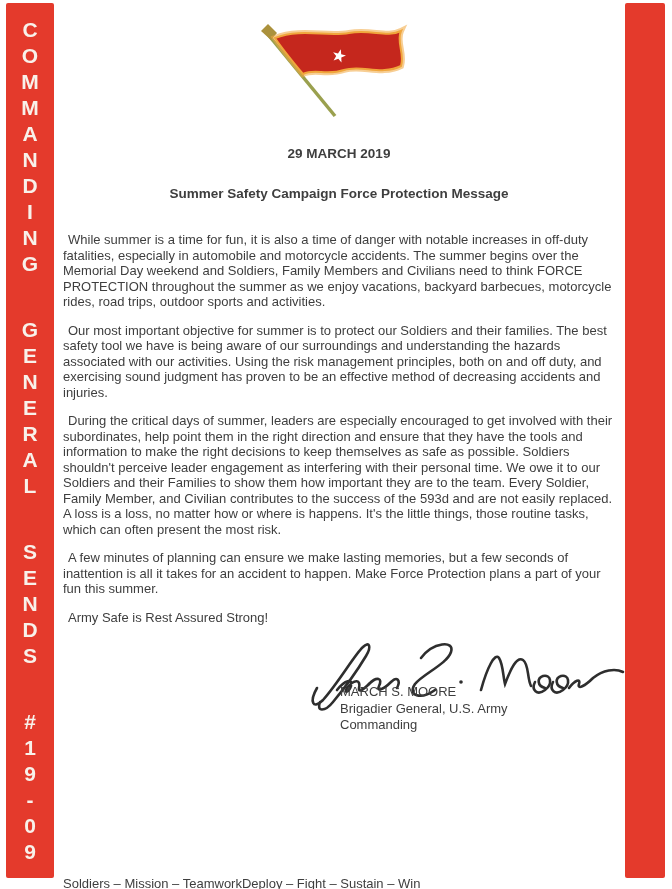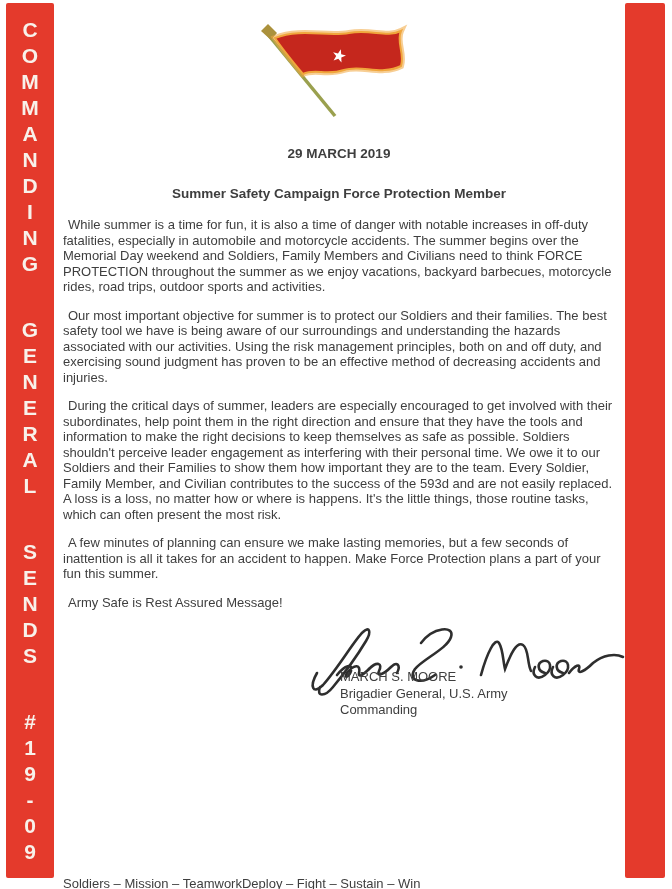--- a/index.html
+++ b/index.html
@@ -22,21 +22,21 @@
     padding:16px 0;box-sizing:border-box;}
   .bar-word{display:flex;flex-direction:column;align-items:center;gap:5px;}
   .bar-letter{color:var(--bar-letter);font-weight:bold;font-size:21px;line-height:21px;}
   .bar-right{position:absolute;right:7px;top:3px;width:40px;height:875px;background:var(--bar-red);border-radius:2px;}
 
   
   .content{position:absolute;left:63px;top:0;width:552px;color:var(--text);}
   .flag-wrap{width:160px;margin:24px auto 0 auto;}
   .doc-date{margin-top:23px;text-align:center;font-weight:bold;font-size:13.5px;}
   .doc-title{margin-top:25px;text-align:center;font-weight:bold;font-size:13.5px;}
-  .paras{margin-top:16px;}
+  .paras{margin-top:31px;}
   .para{margin:0 0 13px 0;font-size:13px;line-height:15.5px;text-indent:5px;}
 
   
   .sig-area{position:relative;margin-top:4px;height:110px;}
   .sig-script{position:absolute;left:240px;top:0;}
   .sig-block{position:absolute;left:277px;top:46px;font-size:13px;line-height:16.5px;}
 
   
   .footer{position:absolute;left:63px;top:876px;width:552px;display:flex;justify-content:flex-start;
     box-sizing:border-box;padding-right:62px;font-size:13px;color:var(--text);}
@@ -98,28 +98,28 @@
 
         <path d="M16,14 C 42,4 68,13 90,9 C 112,5 128,14 142,7 C 137,18 146,30 142,42 C 122,52 102,40 85,46 C 67,52 56,44 44,50 C 34,38 24,26 16,14 Z" style="fill:none;stroke:var(--flag-glow);stroke-width:6;opacity:0.55"></path>
 
         <path d="M16,14 C 42,4 68,13 90,9 C 112,5 128,14 142,7 C 137,18 146,30 142,42 C 122,52 102,40 85,46 C 67,52 56,44 44,50 C 34,38 24,26 16,14 Z" style="fill:var(--flag-red);stroke:var(--flag-glow);stroke-width:2"></path>
 
         <polygon points="81.8,25.2 79,29.4 74.1,28.2 77.2,32.1 74.6,36.4 79.3,34.7 82.5,38.5 82.3,33.5 87,31.6 82.2,30.2" style="fill:#ffffff"></polygon>
       </svg>
     </div>
 
     <div class="doc-date">29 MARCH 2019</div>
-    <div class="doc-title">Summer Safety Campaign Force Protection Member</div>
+    <div class="doc-title">Summer Safety Campaign Force Protection Message</div>
 
     <div class="paras" id="paras">
         <p class="para">While summer is a time for fun, it is also a time of danger with notable increases in off-duty fatalities, especially in automobile and motorcycle accidents. The summer begins over the Memorial Day weekend and Soldiers, Family Members and Civilians need to think FORCE PROTECTION throughout the summer as we enjoy vacations, backyard barbecues, motorcycle rides, road trips, outdoor sports and activities.</p>
         <p class="para">Our most important objective for summer is to protect our Soldiers and their families. The best safety tool we have is being aware of our surroundings and understanding the hazards associated with our activities. Using the risk management principles, both on and off duty, and exercising sound judgment has proven to be an effective method of decreasing accidents and injuries.</p>
         <p class="para">During the critical days of summer, leaders are especially encouraged to get involved with their subordinates, help point them in the right direction and ensure that they have the tools and information to make the right decisions to keep themselves as safe as possible. Soldiers shouldn't perceive leader engagement as interfering with their personal time. We owe it to our Soldiers and their Families to show them how important they are to the team. Every Soldier, Family Member, and Civilian contributes to the success of the 593d and are not easily replaced. A loss is a loss, no matter how or where is happens. It's the little things, those routine tasks, which can often present the most risk.</p>
         <p class="para">A few minutes of planning can ensure we make lasting memories, but a few seconds of inattention is all it takes for an accident to happen. Make Force Protection plans a part of your fun this summer.</p>
-        <p class="para">Army Safe is Rest Assured Message!</p>
+        <p class="para">Army Safe is Rest Assured Strong!</p>
       </div>
 
     <div class="sig-area">
       <div class="sig-script" title="">
         <svg width="330" height="80" viewBox="0 0 330 80" aria-hidden="true">
           <g style="fill:none;stroke:var(--ink);stroke-width:2.6;stroke-linecap:round">
             <path d="M14,50 C6,64 10,72 20,62 C36,44 52,16 60,9 C66,3 69,8 63,18 C54,33 40,52 30,64 C22,74 13,74 17,64"></path>
             <path d="M34,52 C42,42 50,40 48,48 C46,54 40,56 44,50 C52,40 58,42 56,50 C55,55 60,52 66,46"></path>
             <path d="M66,46 C74,38 80,40 76,48 C73,54 80,52 88,44 C94,38 98,42 94,50"></path>
             <path d="M118,20 C130,4 152,2 148,14 C144,26 120,36 112,46 C104,58 118,62 132,52"></path>

